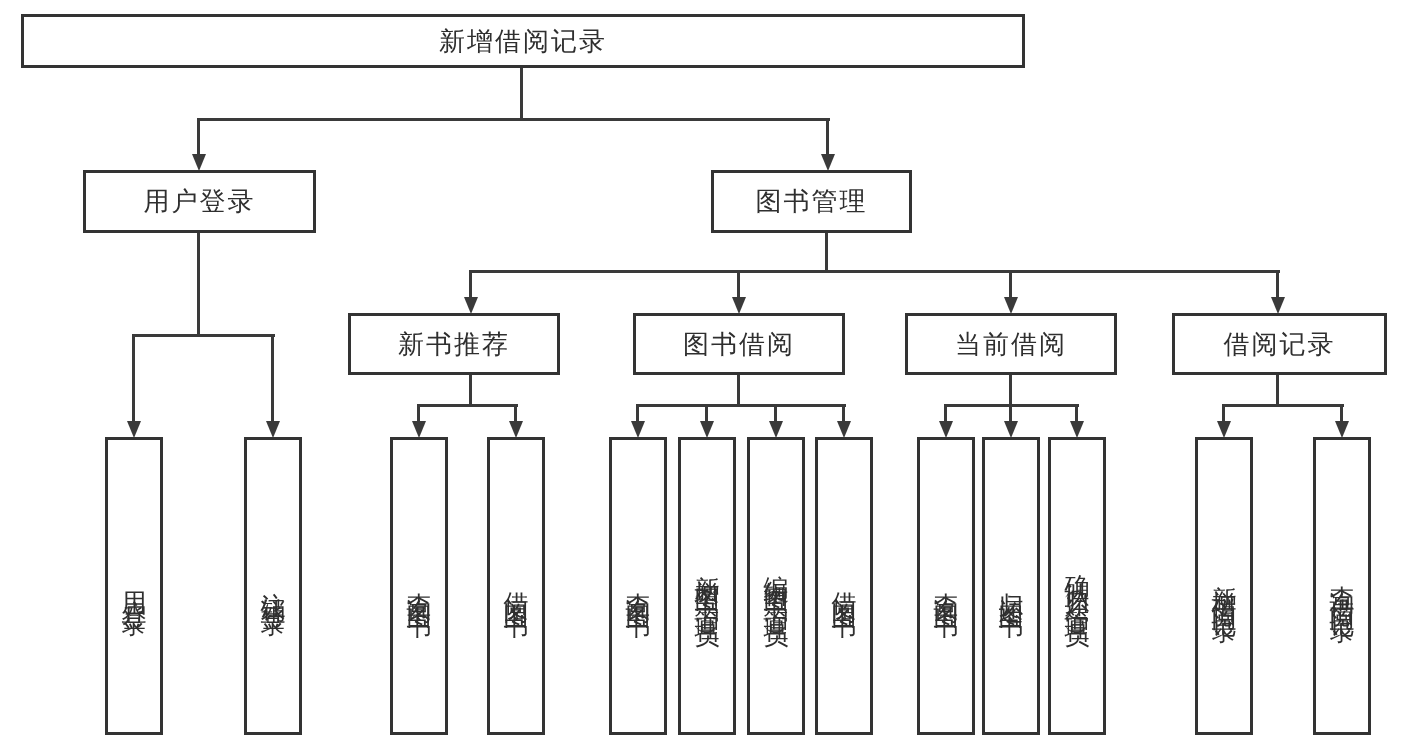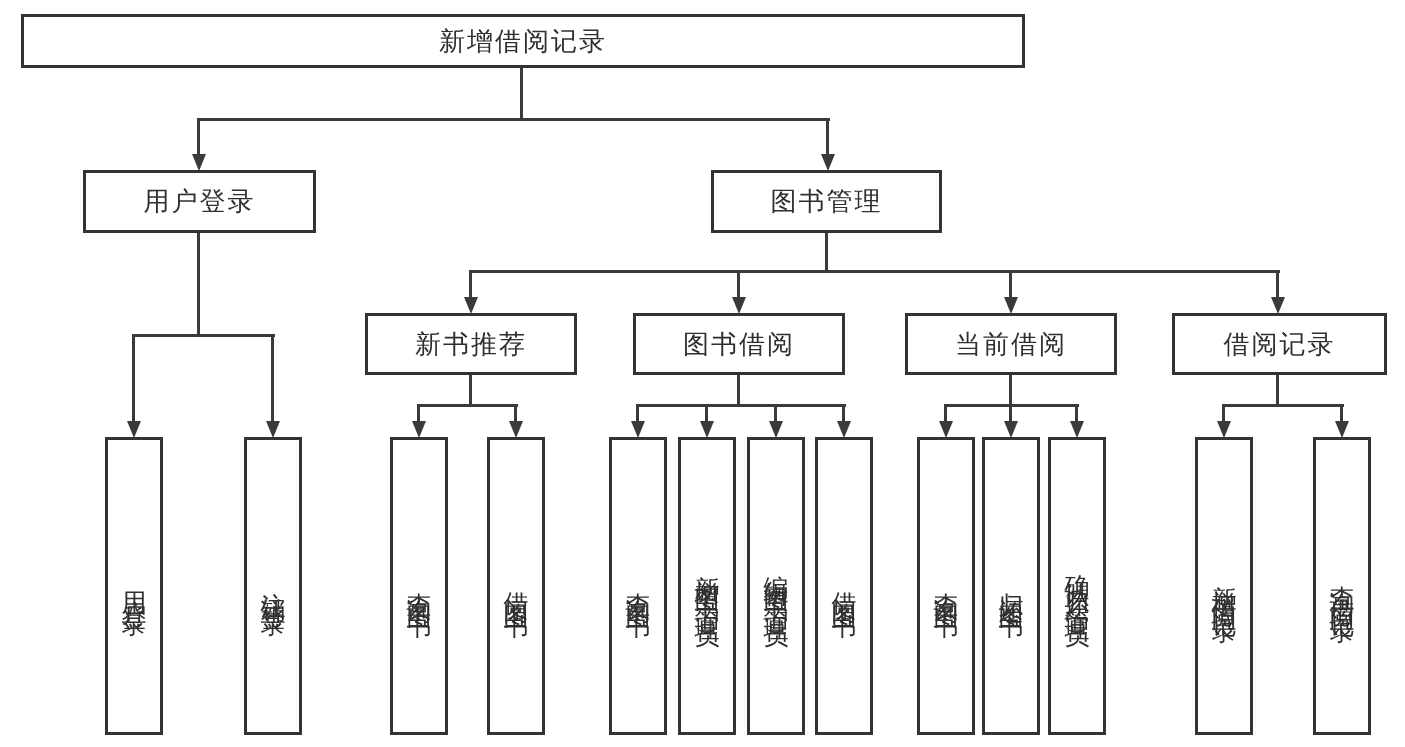--- a/index.html
+++ b/index.html
@@ -63,21 +63,21 @@
   <div class="line v" style="left:520px;top:68px;height:52px;"></div>
   <div class="line h" style="left:197px;top:118px;width:633px;"></div>
   <div class="line v" style="left:197px;top:120px;height:36px;"></div>
   <div class="line v" style="left:826px;top:120px;height:36px;"></div>
   <div class="arrow" style="left:192px;top:154px;"></div>
   <div class="arrow" style="left:821px;top:154px;"></div>
 
   <div class="hbox" style="left:83px;top:170px;width:233px;height:63px;">
     <span>用户登录</span>
   </div>
-  <div class="hbox" style="left:711px;top:170px;width:231px;height:63px;">
+  <div class="hbox" style="left:711px;top:170px;width:201px;height:63px;">
     <span>图书管理</span>
   </div>
 
   <div class="line v" style="left:197px;top:233px;height:103px;"></div>
   <div class="line h" style="left:132px;top:334px;width:143px;"></div>
   <div class="line v" style="left:132px;top:336px;height:87px;"></div>
   <div class="line v" style="left:271px;top:336px;height:87px;"></div>
   <div class="arrow" style="left:127px;top:421px;"></div>
   <div class="arrow" style="left:266px;top:421px;"></div>
 
@@ -85,21 +85,21 @@
   <div class="line h" style="left:469px;top:270px;width:811px;"></div>
   <div class="line v" style="left:469px;top:272px;height:27px;"></div>
   <div class="line v" style="left:737px;top:272px;height:27px;"></div>
   <div class="line v" style="left:1009px;top:272px;height:27px;"></div>
   <div class="line v" style="left:1276px;top:272px;height:27px;"></div>
   <div class="arrow" style="left:464px;top:297px;"></div>
   <div class="arrow" style="left:732px;top:297px;"></div>
   <div class="arrow" style="left:1004px;top:297px;"></div>
   <div class="arrow" style="left:1271px;top:297px;"></div>
 
-  <div class="hbox" style="left:365px;top:313px;width:212px;height:62px;">
+  <div class="hbox" style="left:348px;top:313px;width:212px;height:62px;">
     <span>新书推荐</span>
   </div>
   <div class="hbox" style="left:633px;top:313px;width:212px;height:62px;">
     <span>图书借阅</span>
   </div>
   <div class="hbox" style="left:1172px;top:313px;width:215px;height:62px;">
     <span>借阅记录</span>
   </div>
   <div class="hbox" style="left:905px;top:313px;width:212px;height:62px;">
     <span>当前借阅</span>

